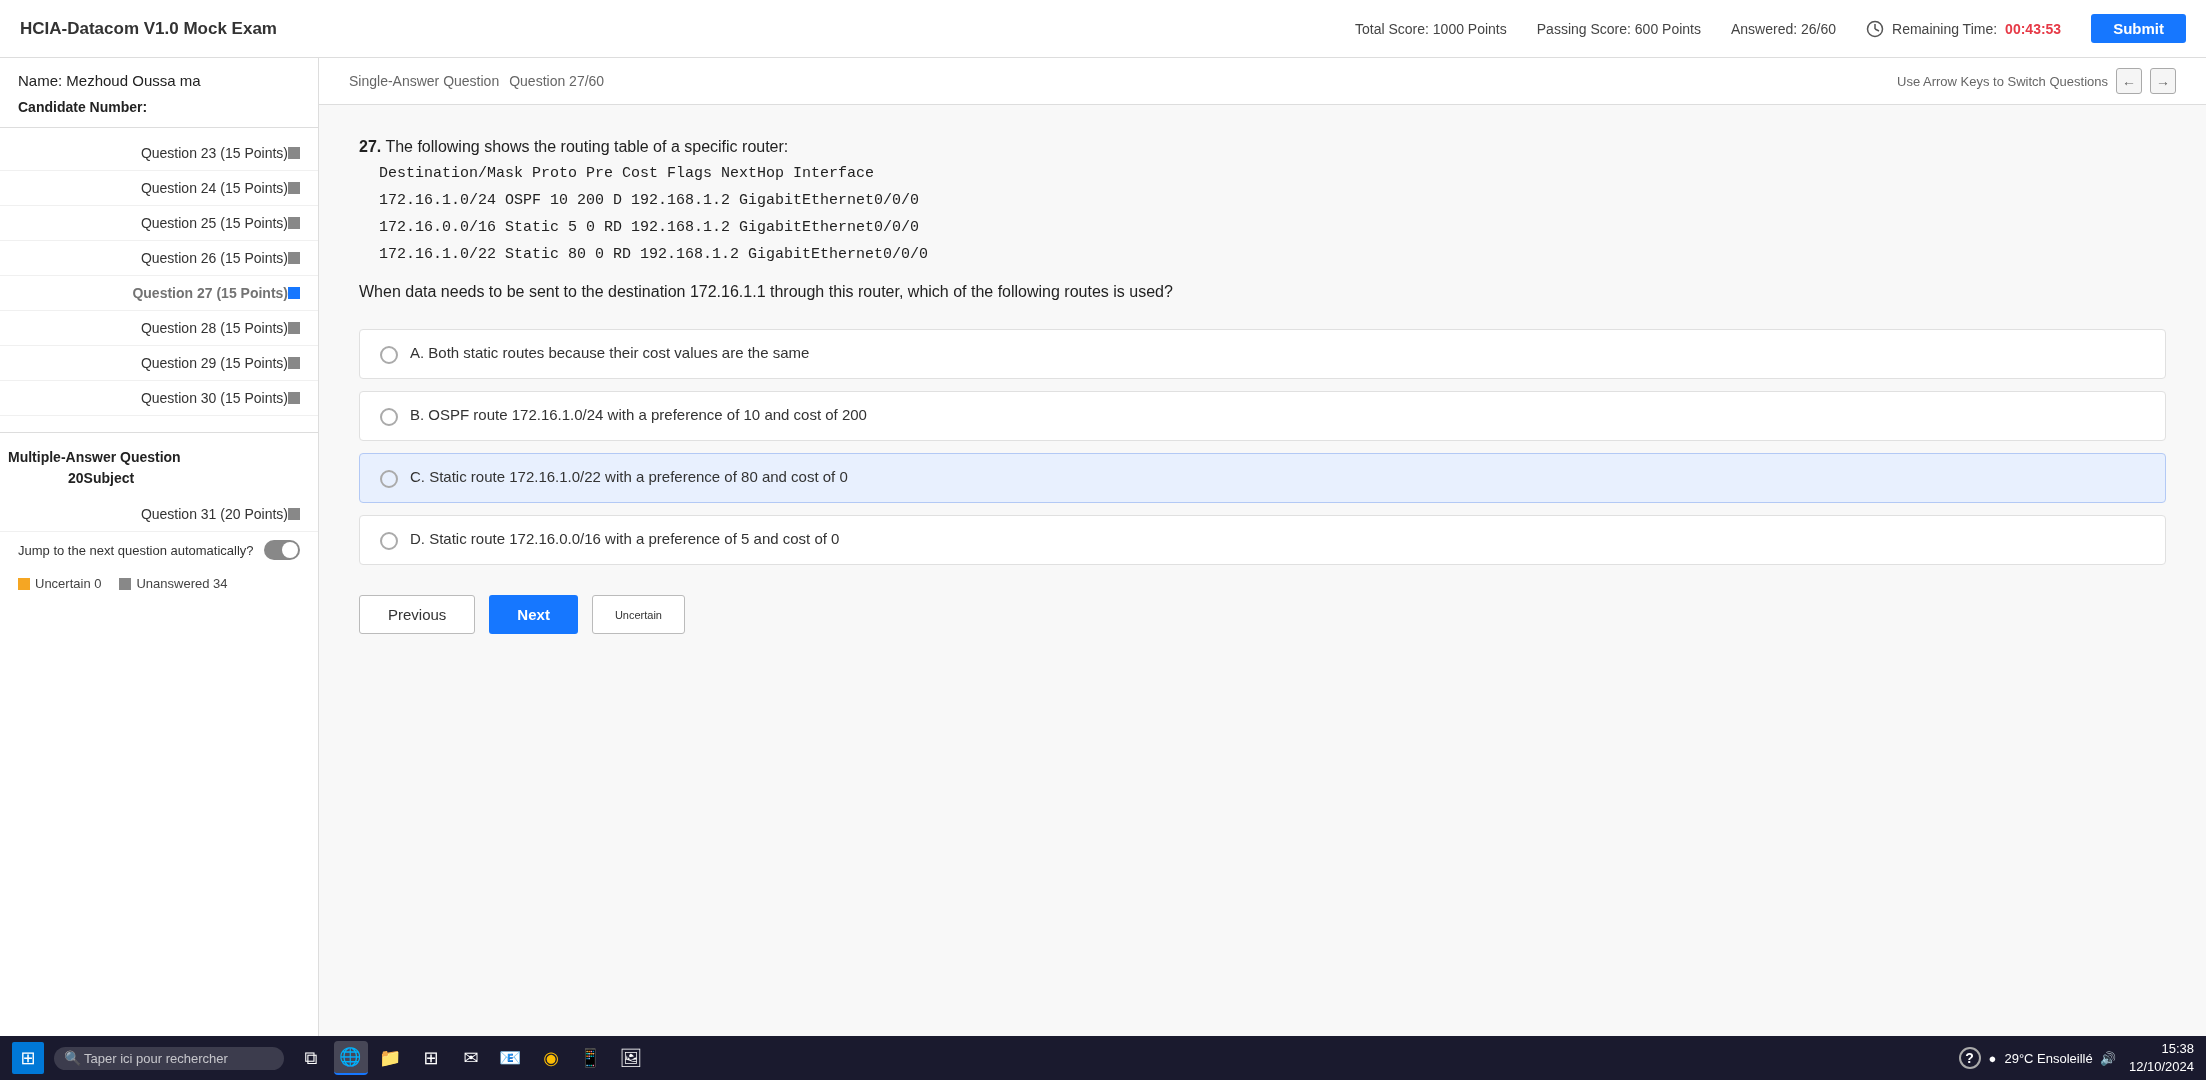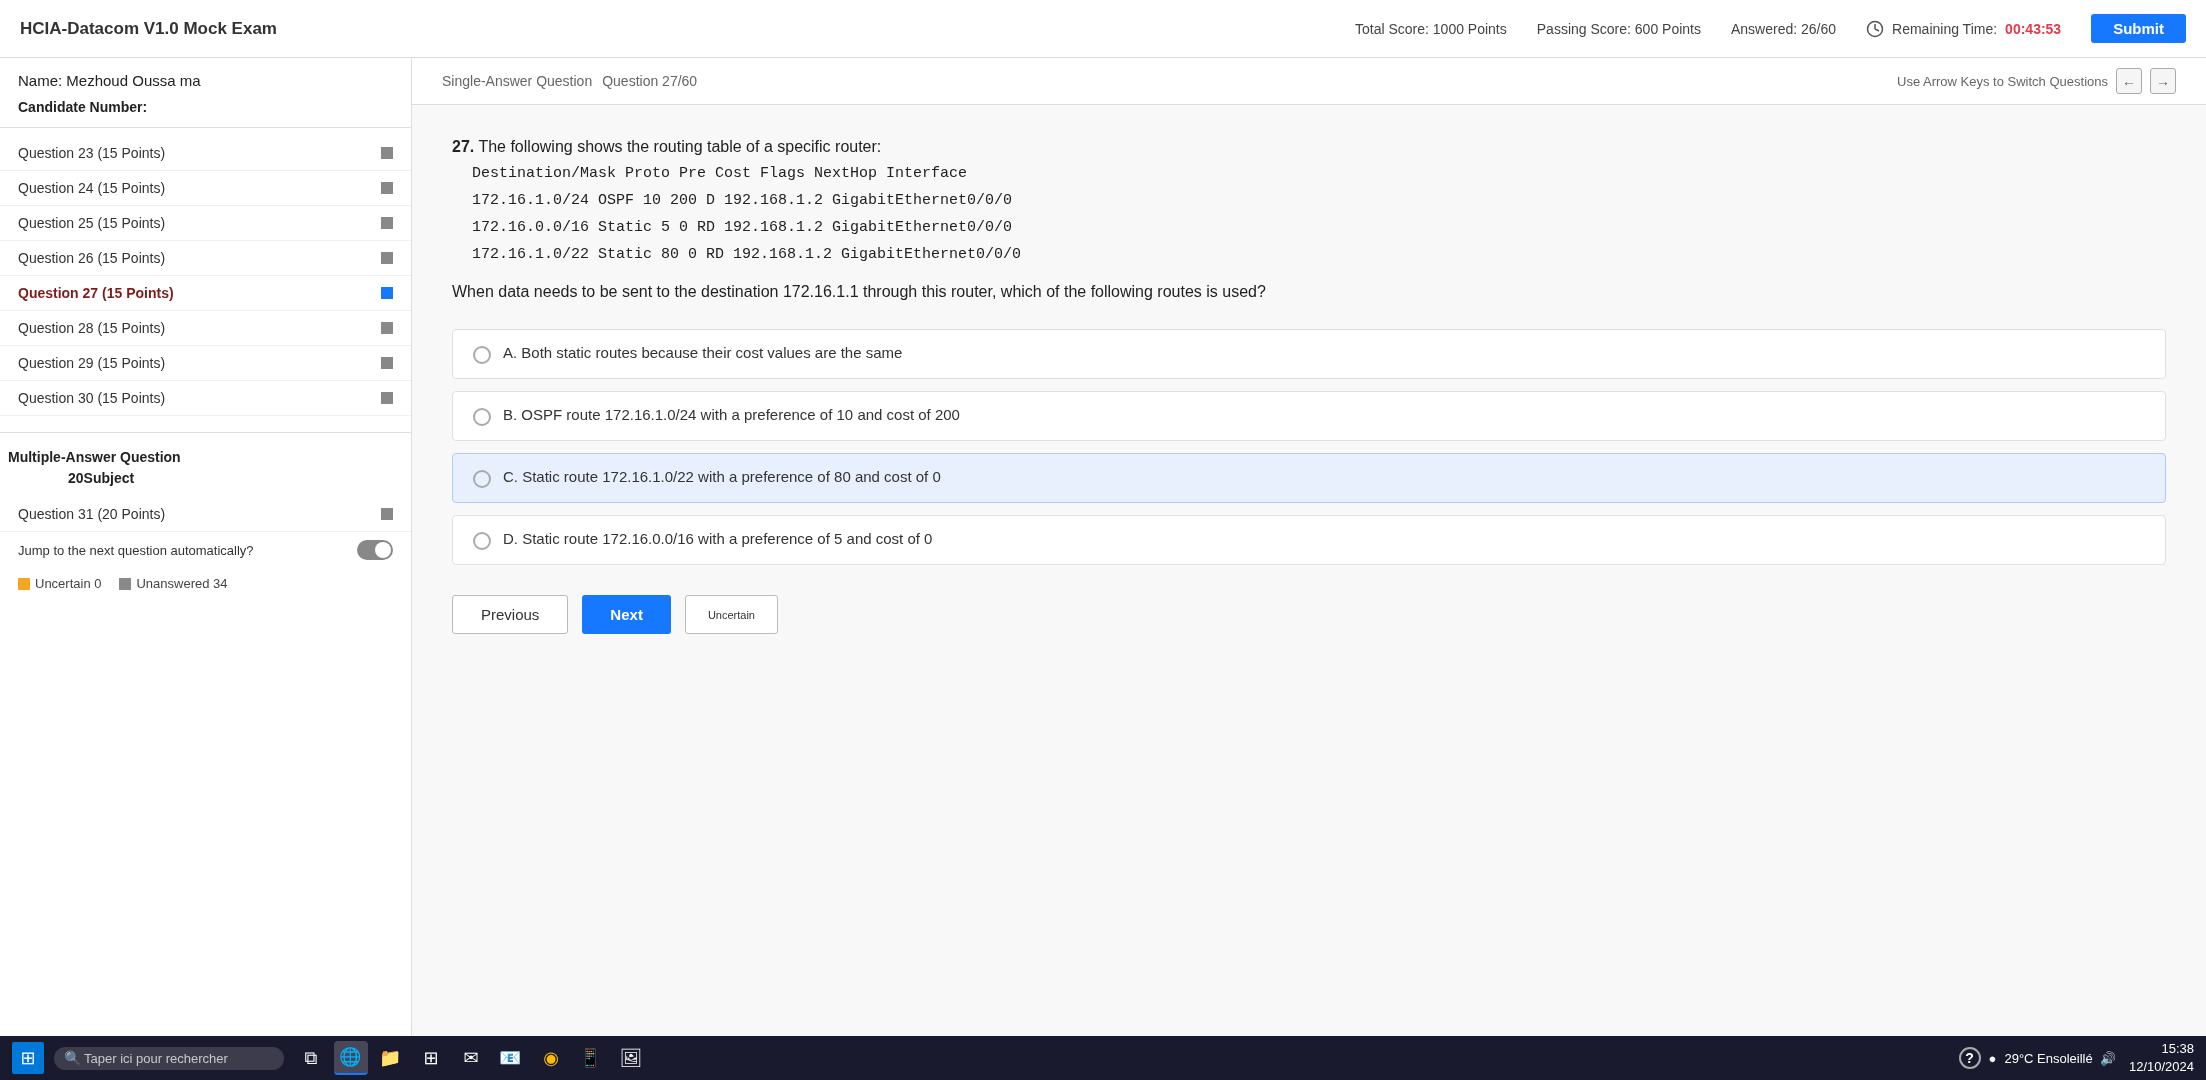--- a/index.html
+++ b/index.html
@@ -30,40 +30,41 @@
     }
     
     
     .main-layout {
       display: flex;
       height: calc(1080px - 44px - 44px);
     }
     
     
     .sidebar {
-      width: 412px;
+      width: 319px;
       background: #fff;
       border-right: 1px solid #ddd;
       padding: 14px 0;
       overflow-y: auto;
       flex-shrink: 0;
     }
     .sidebar-name { padding: 0 18px 10px; font-size: 15px; color: #222; }
     .candidate-number { padding: 0 18px 12px; font-size: 14px; font-weight: 700; color: #222; border-bottom: 1px solid #ddd; margin-bottom: 8px; }
     .question-item {
       display: flex;
       align-items: center;
       justify-content: space-between;
       padding: 9px 18px;
       font-size: 14px;
       color: #333;
       cursor: pointer;
       border-bottom: 1px solid #f0f0f0;
-    }
-    .question-item.active { color: #7f1d1d; font-weight: 600; }
+      text-align: right;
+    }
+    .question-item.active { color: #737373; font-weight: 600; }
     .question-item .q-label { flex: 1; }
     .q-indicator { width: 12px; height: 12px; background: #888; flex-shrink: 0; }
     .q-indicator.active { background: #1677ff; }
     .jump-row {
       display: flex;
       align-items: center;
       justify-content: space-between;
       padding: 8px 18px;
       font-size: 13px;
       color: #333;

